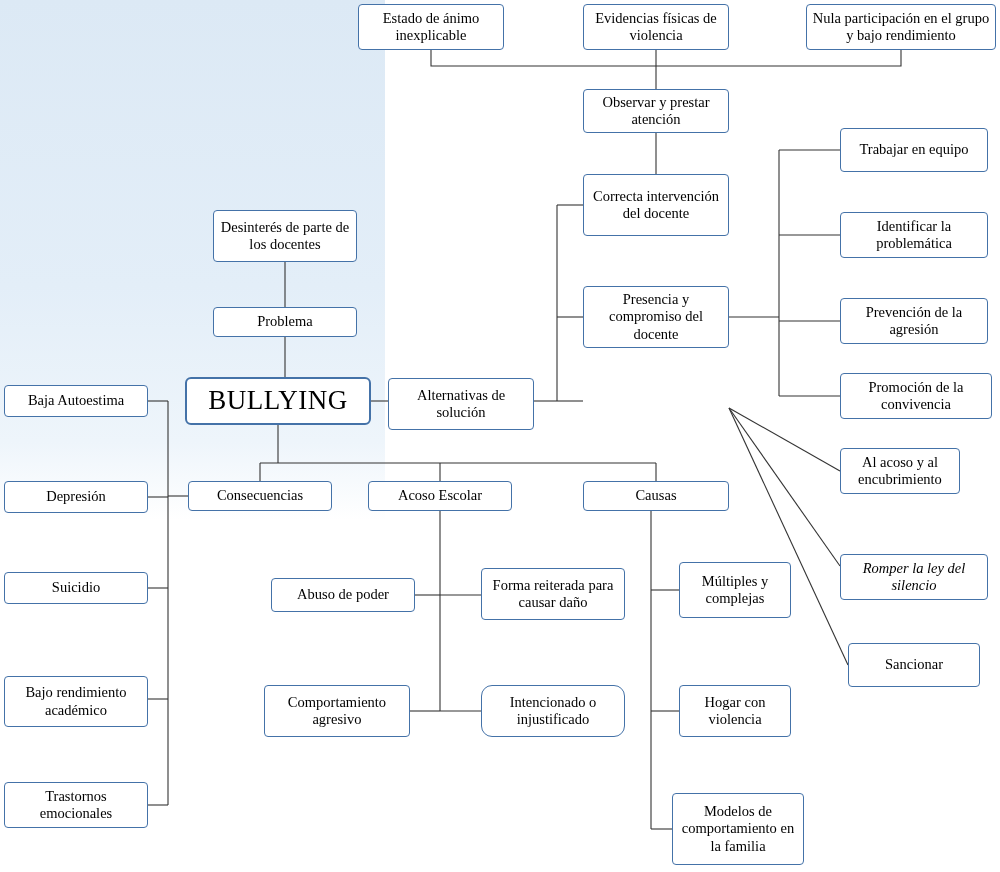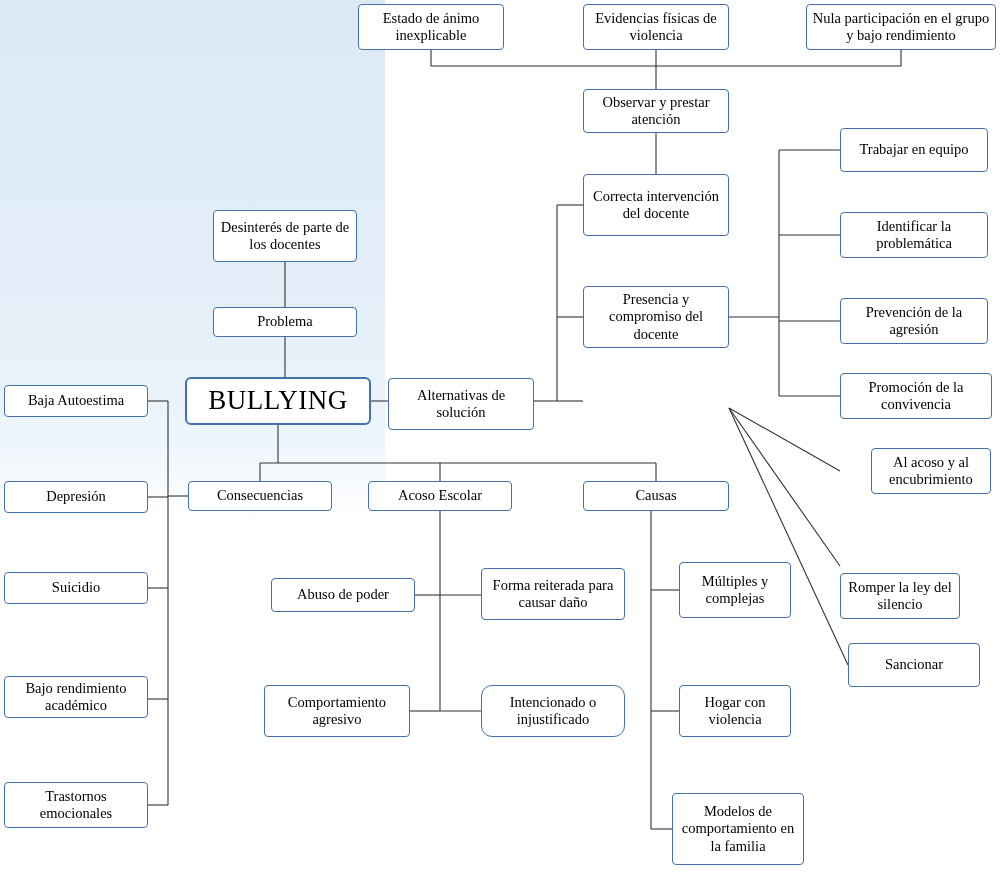--- a/index.html
+++ b/index.html
@@ -157,24 +157,24 @@
     </div>
   <div class="node" style="left:840px; top:298px; width:148px; height:46px;">
       <span>Prevención de la agresión</span>
     </div>
   <div class="node" style="left:840px; top:212px; width:148px; height:46px;">
       <span>Identificar la problemática</span>
     </div>
   <div class="node" style="left:840px; top:373px; width:152px; height:46px;">
       <span>Promoción de la convivencia</span>
     </div>
-  <div class="node" style="left:840px; top:448px; width:120px; height:46px;margin-left:31px;">
+  <div class="node" style="left:840px; top:448px; width:120px; height:46px;">
       <span>Al acoso y al encubrimiento</span>
     </div>
-  <div class="node" style="left:840px; top:573px; width:120px; height:46px;">
+  <div class="node" style="left:840px; top:554px; width:148px; height:46px;font-style:italic;">
       <span>Romper la ley del silencio</span>
     </div>
   <div class="node" style="left:848px; top:643px; width:132px; height:44px;">
       <span>Sancionar</span>
     </div>
 
   <div class="node" style="left:213px; top:210px; width:144px; height:52px;">
       <span>Desinterés de parte de los docentes</span>
     </div>
   <div class="node" style="left:213px; top:307px; width:144px; height:30px;">
@@ -189,21 +189,21 @@
 
   <div class="node" style="left:4px; top:385px; width:144px; height:32px;">
       <span>Baja Autoestima</span>
     </div>
   <div class="node" style="left:4px; top:481px; width:144px; height:32px;">
       <span>Depresión</span>
     </div>
   <div class="node" style="left:4px; top:572px; width:144px; height:32px;">
       <span>Suicidio</span>
     </div>
-  <div class="node" style="left:4px; top:676px; width:144px; height:42px;">
+  <div class="node" style="left:4px; top:676px; width:144px; height:51px;">
       <span>Bajo rendimiento académico</span>
     </div>
   <div class="node" style="left:4px; top:782px; width:144px; height:46px;">
       <span>Trastornos emocionales</span>
     </div>
 
   <div class="node" style="left:188px; top:481px; width:144px; height:30px;">
       <span>Consecuencias</span>
     </div>
   <div class="node" style="left:368px; top:481px; width:144px; height:30px;">

